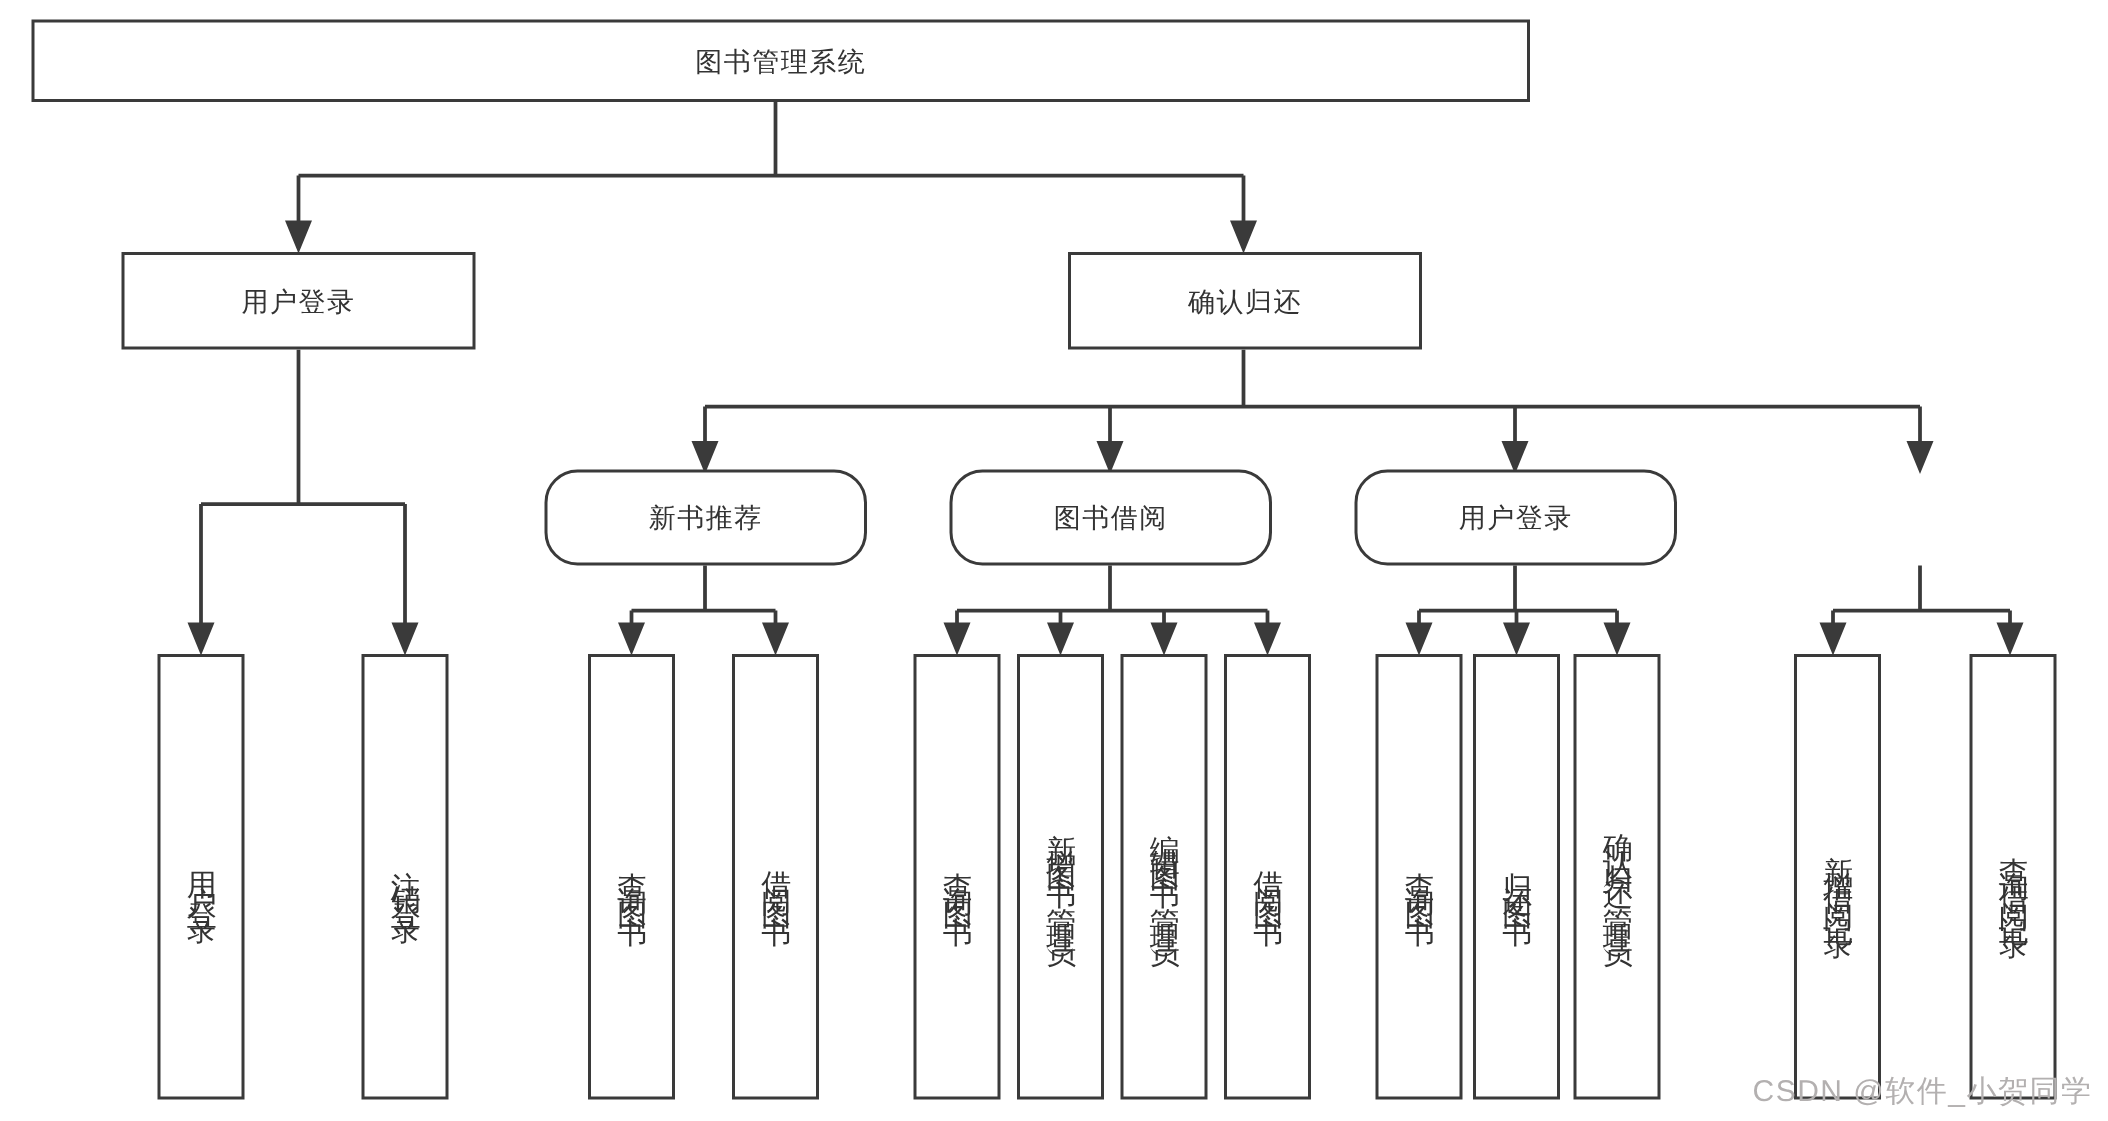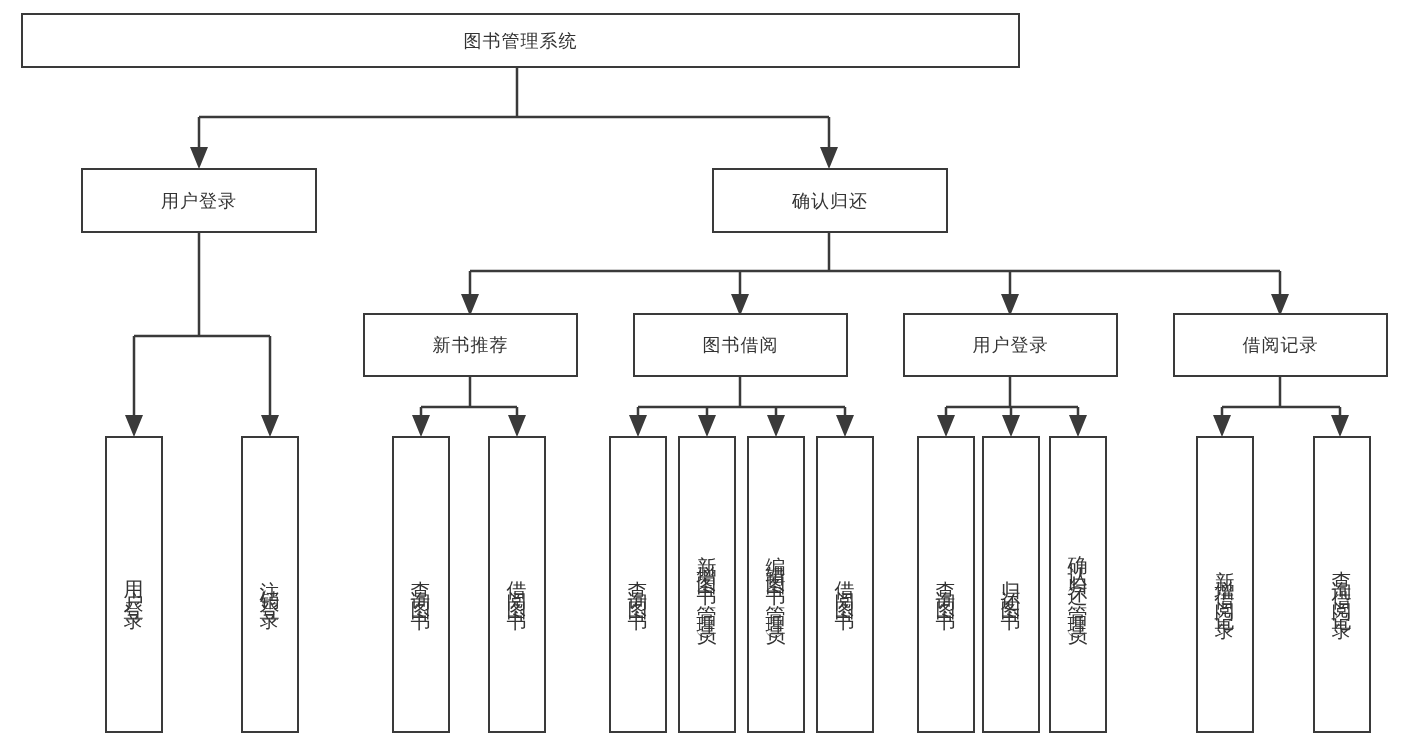--- a/index.html
+++ b/index.html
@@ -28,21 +28,21 @@
     line-height:1;
     letter-spacing:10px;
     white-space:nowrap;
   }
   
   .n-root{left:21px;top:13px;width:999px;height:55px;}
   
   .n-user{left:81px;top:168px;width:236px;height:65px;}
   .n-mgmt{left:712px;top:168px;width:236px;height:65px;}
   
-  .lvl3{top:313px;width:215px;height:64px;}
+  .lvl3{top:313px;width:215px;height:64px;border-radius:22px;}
   .n-nbr{left:363px;}
   .n-bb{left:633px;font-family:Liberation Serif, serif;}
   .n-cb{left:903px;}
   .n-br{left:1173px;}
   
   .leaf{top:436px;width:58px;height:297px;}
   .l-u1{left:105px;}  .l-u2{left:241px;}
   .l-n1{left:392px;}  .l-n2{left:488px;}
   .l-b1{left:609px;}  .l-b2{left:678px;}  .l-b3{left:747px;}  .l-b4{left:816px;}
   .l-c1{left:917px;}  .l-c2{left:982px;}  .l-c3{left:1049px;}
@@ -96,23 +96,20 @@
 
   <div class="node lvl3 n-nbr">
     <span>新书推荐</span>
   </div>
   <div class="node lvl3 n-bb">
     <span>图书借阅</span>
   </div>
   <div class="node lvl3 n-cb">
     <span>用户登录</span>
   </div>
-  <div class="node lvl3 n-br">
-    <span>借阅记录</span>
-  </div>
 
   <div class="node leaf l-u1">
     <span>用户登录</span>
   </div>
   <div class="node leaf l-u2">
     <span>注销登录</span>
   </div>
 
   <div class="node leaf l-n1">
     <span>查询图书</span>
@@ -144,14 +141,15 @@
     <span>确认归还（管理员）</span>
   </div>
 
   <div class="node leaf l-r1">
     <span>新增借阅记录</span>
   </div>
   <div class="node leaf l-r2">
     <span>查询借阅记录</span>
   </div>
 
+  <div class="watermark">CSDN @软件_小贺同学</div>
 
 </div>
 
 </body></html>

